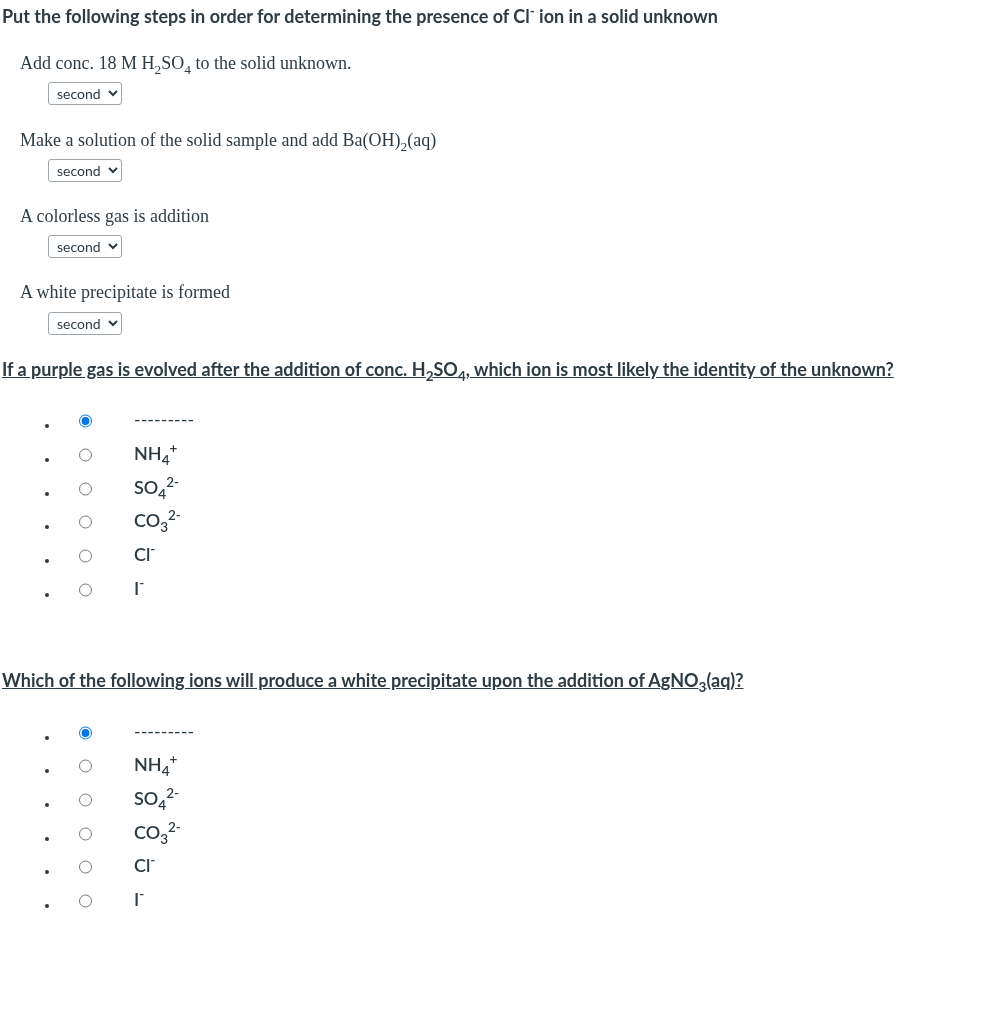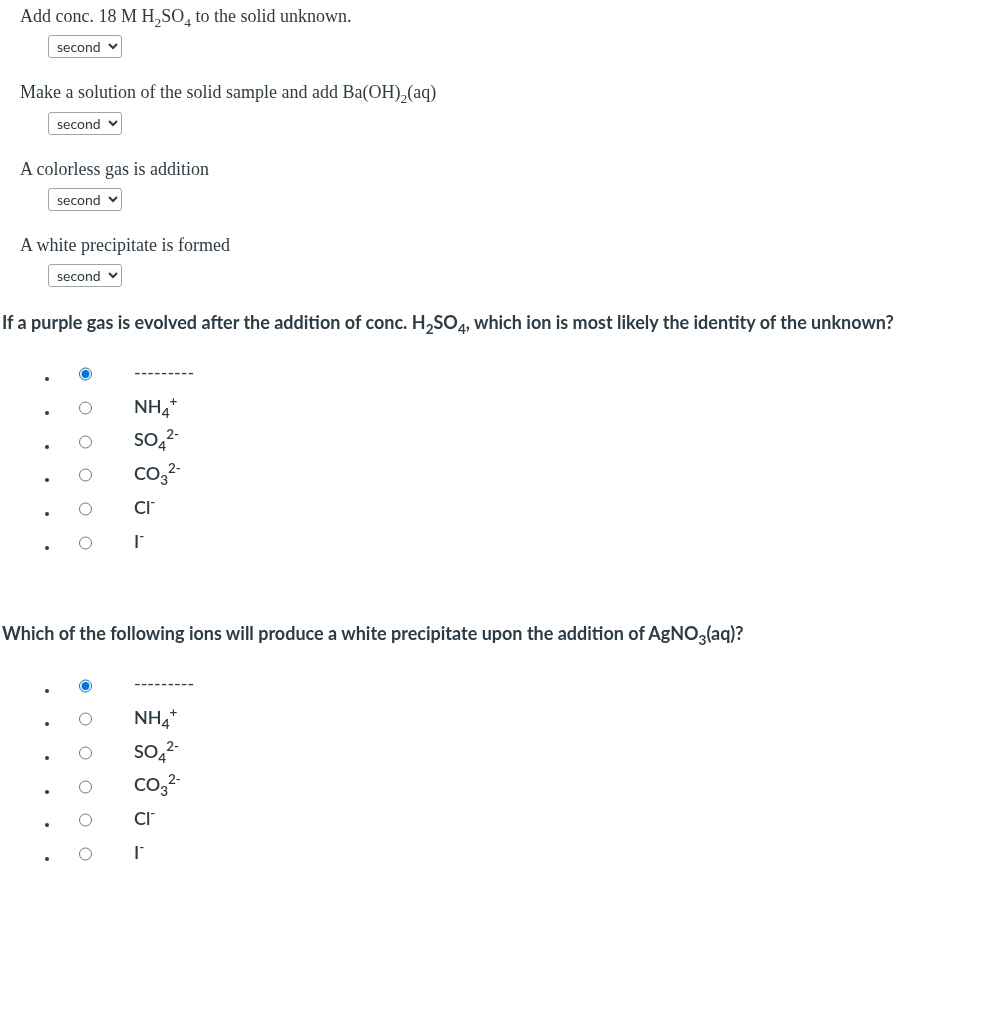--- a/index.html
+++ b/index.html
@@ -73,26 +73,30 @@
     font-size: 18px;
     font-weight: 600;
     color: #2d3b45;
   }
   .dashes {
     letter-spacing: 0px;
     font-weight: 400;
   }
   .q-block {
     margin-top: 46px;
+    text-decoration: underline;
   }
 </style>
 </head>
 <body>
 
 <div>
+  <div class="question-title">
+    <span>Put the following steps in order for determining the presence of Cl</span><sup>-</sup><span> ion in a solid unknown</span>
+  </div>
 
   <div class="ordering-item">
     <div class="ordering-text">
       <span>Add conc. 18 M H</span><sub>2</sub><span>SO</span><sub>4</sub><span> to the solid unknown.</span>
     </div>
     <div class="ordering-select">
       <select><option>second</option></select>
     </div>
   </div>
 

